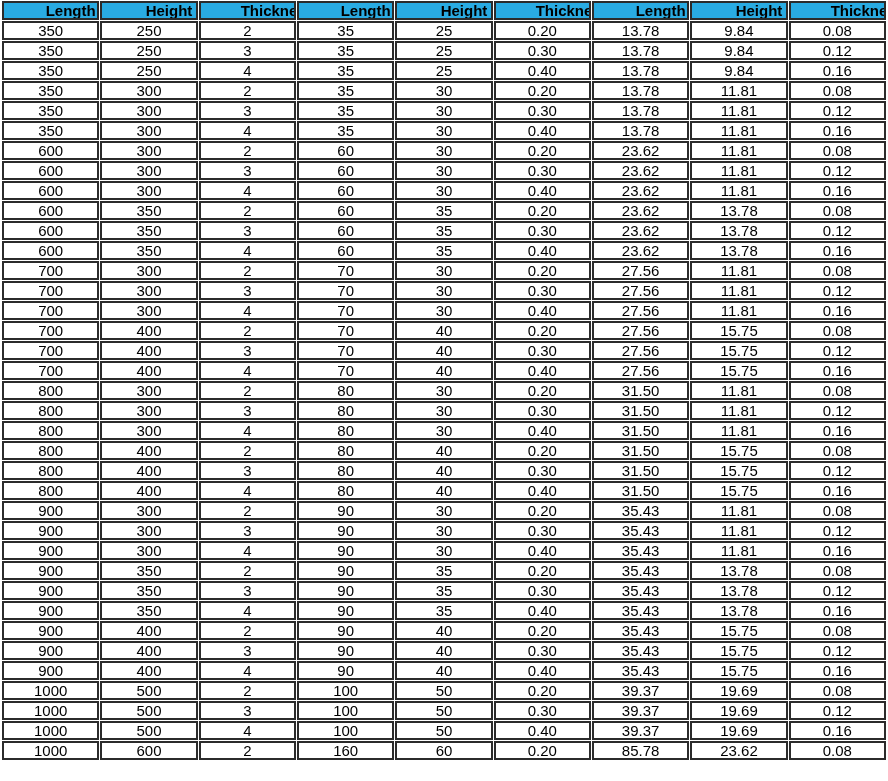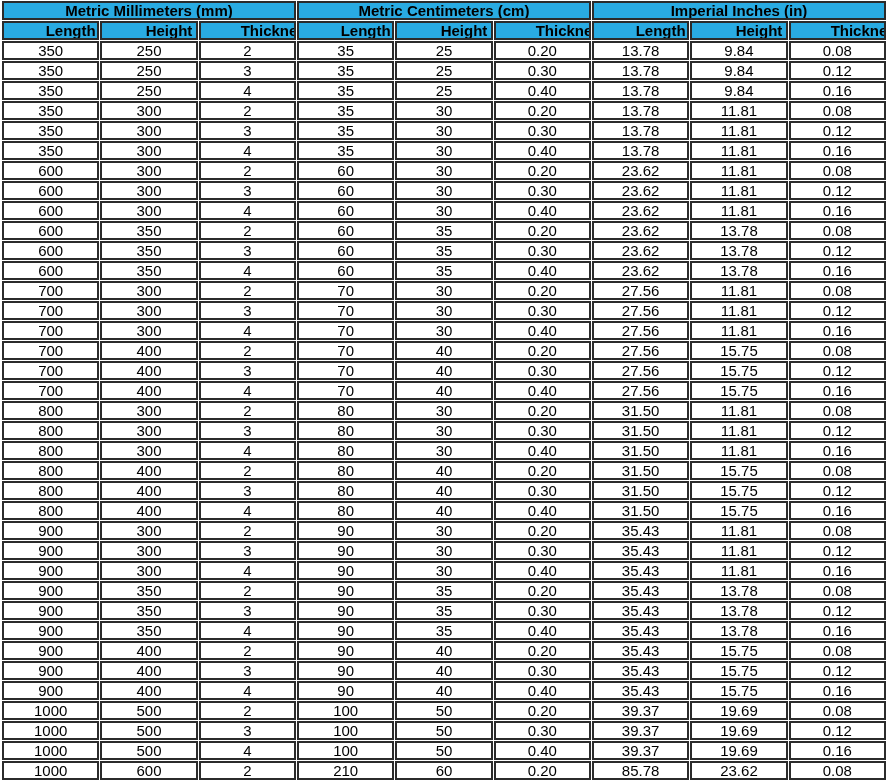--- a/index.html
+++ b/index.html
@@ -41,25 +41,20 @@
   }
   table.conv td {
     background: var(--row-bg, #ffffff);
   }
 </style>
 </head>
 <body style="background: rgb(255, 255, 255);">
 
 <table class="conv">
   <thead>
-    <tr>
-      <th class="group" colspan="3">Metric Millimeters (mm)</th>
-      <th class="group" colspan="3">Metric Centimeters (cm)</th>
-      <th class="group" colspan="3">Imperial Inches (in)</th>
-    </tr>
     <tr>
       <th class="col">Length</th>
       <th class="col">Height</th>
       <th class="col">Thickness</th>
       <th class="col">Length</th>
       <th class="col">Height</th>
       <th class="col">Thickness</th>
       <th class="col">Length</th>
       <th class="col">Height</th>
       <th class="col">Thickness</th>
@@ -459,21 +454,21 @@
         <td>50</td>
         <td>0.40</td>
         <td>39.37</td>
         <td>19.69</td>
         <td>0.16</td>
       </tr>
       <tr>
         <td>1000</td>
         <td>600</td>
         <td>2</td>
-        <td>210</td>
+        <td>160</td>
         <td>60</td>
         <td>0.20</td>
         <td>85.78</td>
         <td>23.62</td>
         <td>0.08</td>
       </tr>
     </tbody>
 </table>
 
 </body></html>

